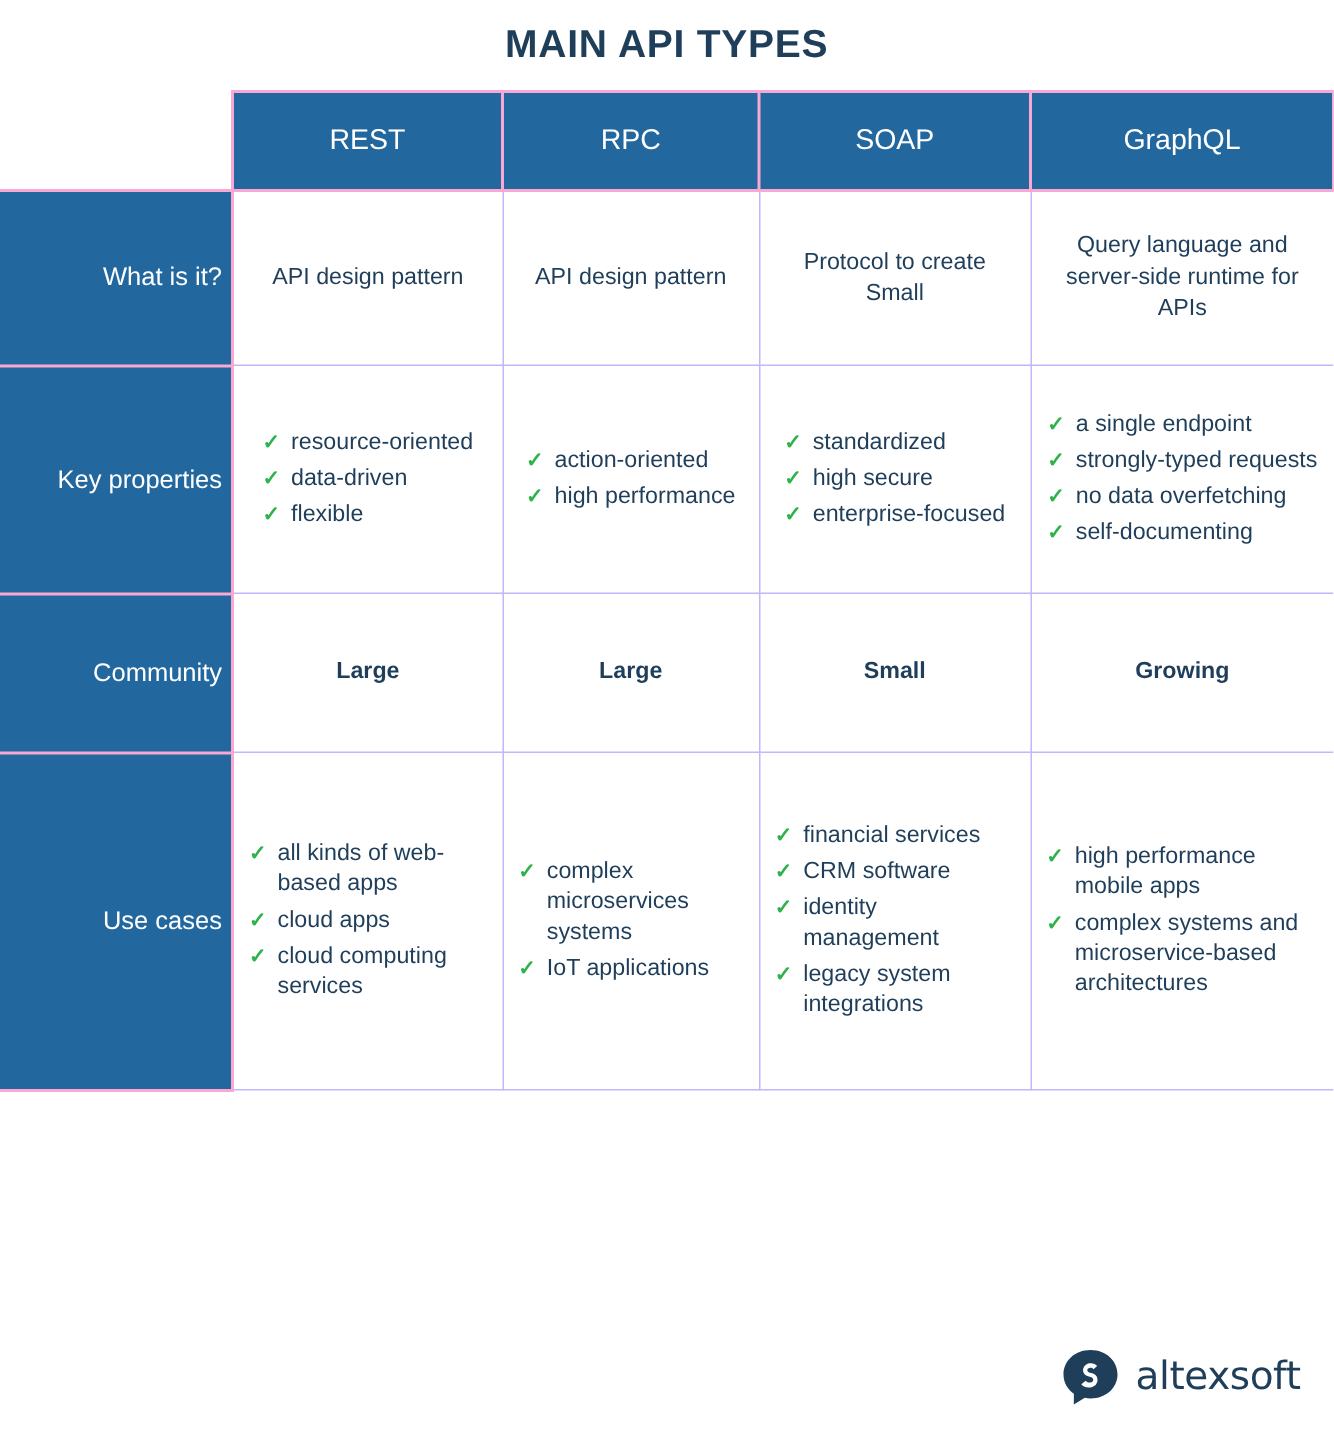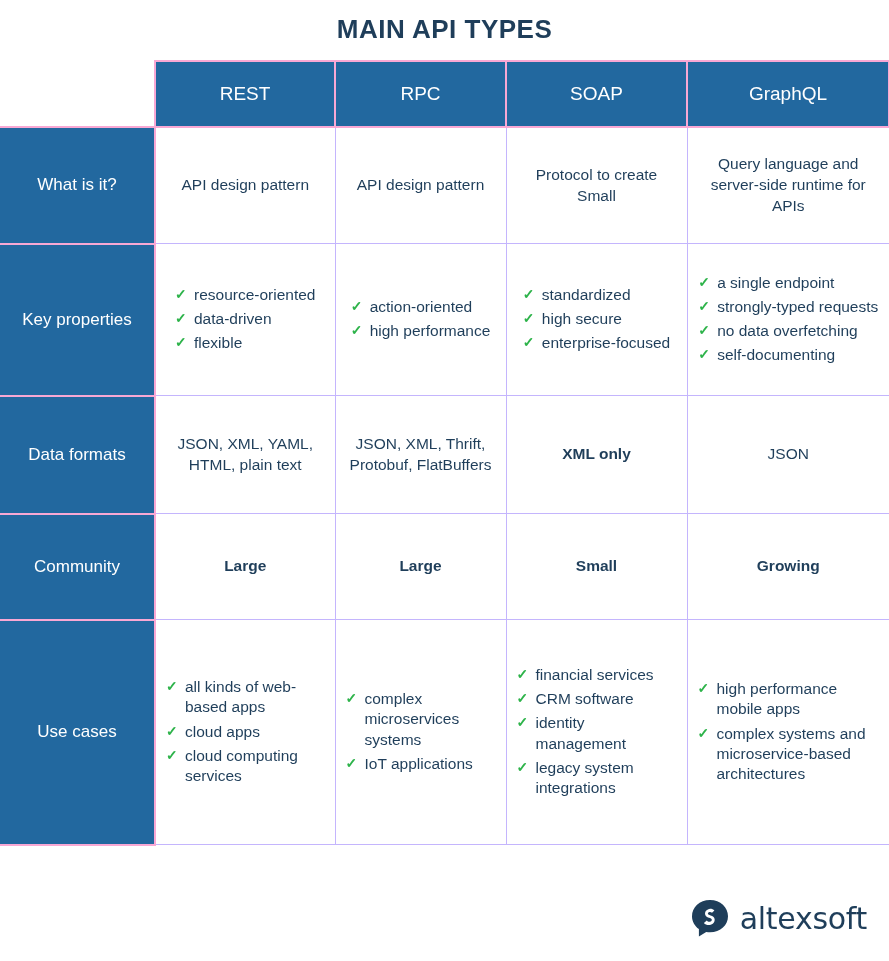--- a/index.html
+++ b/index.html
@@ -37,21 +37,21 @@
   thead th{
     background:#22689f;color:#ffffff;
     height:64px;font-size:19px;font-weight:normal;
     text-align:center;
   }
   thead th.corner{background:#ffffff;border:none;}
 
   
   td.rowlab{
     background:#22689f;color:#ffffff;
-    font-size:17px;text-align:center;
+    font-size:17px;text-align:right;
     border-left:none;
     padding:4px 6px;
   }
 
   
   td.cell{
     background:#ffffff;
     border:1px solid #c4b5fd;
     font-size:15.5px;line-height:1.35;
     text-align:center;color:#1f3e5a;
@@ -89,21 +89,21 @@
   .v-navy{color:#1f3e5a}
   .strong-val{font-weight:bold;font-size:16px}
 
   
   .logo{
     position:absolute;right:22px;top:898px;
     display:flex;align-items:center;gap:10px;
   }
   .logo-mark{width:40px;height:40px;display:block}
   .logo-text{
-    font-size:30px;color:#1f3e5a;letter-spacing:-.3px;
+    font-size:26px;color:#1f3e5a;letter-spacing:-.3px;
     font-family:"DejaVu Sans",sans-serif;
   }
 </style>
 </head>
 <body>
 
 <div class="page">
 
   <div class="title">MAIN API TYPES</div>
 
@@ -143,27 +143,20 @@
           <ul class="ck"><li><span class="tick">✓</span><span>action-oriented</span></li><li><span class="tick">✓</span><span>high performance</span></li></ul>
         </td>
         <td class="cell">
           <ul class="ck"><li><span class="tick">✓</span><span>standardized</span></li><li><span class="tick">✓</span><span>high secure</span></li><li><span class="tick">✓</span><span>enterprise-focused</span></li></ul>
         </td>
         <td class="cell right-end">
           <ul class="ck"><li><span class="tick">✓</span><span>a single endpoint</span></li><li><span class="tick">✓</span><span>strongly-typed requests</span></li><li><span class="tick">✓</span><span>no data overfetching</span></li><li><span class="tick">✓</span><span>self-documenting</span></li></ul>
         </td>
       </tr>
 
-      <tr class="r-fmt">
-        <td class="rowlab">Data formats</td>
-        <td class="cell v-navy">JSON, XML, YAML, HTML, plain text</td>
-        <td class="cell v-navy">JSON, XML, Thrift, Protobuf, FlatBuffers</td>
-        <td class="cell v-red strong-val">XML only</td>
-        <td class="cell right-end v-navy">JSON</td>
-      </tr>
 
 
       <tr class="r-comm">
         <td class="rowlab">Community</td>
         <td class="cell v-green strong-val">Large</td>
         <td class="cell v-green strong-val">Large</td>
         <td class="cell v-red strong-val">Small</td>
         <td class="cell right-end v-orange strong-val">Growing</td>
       </tr>
 

